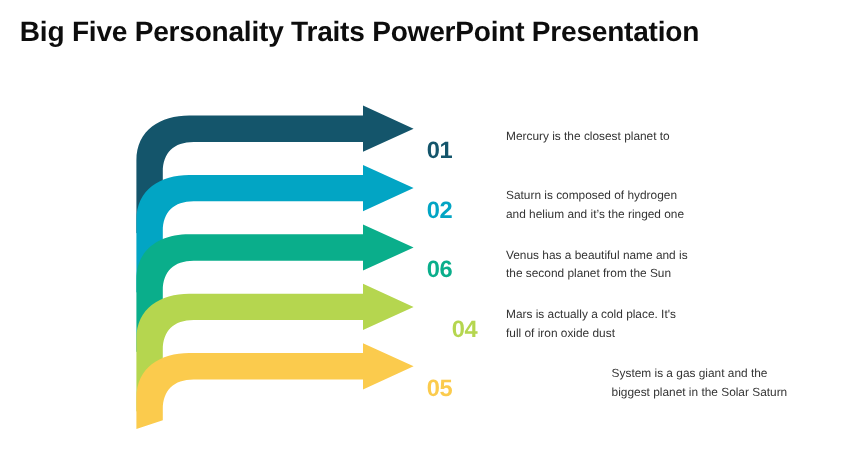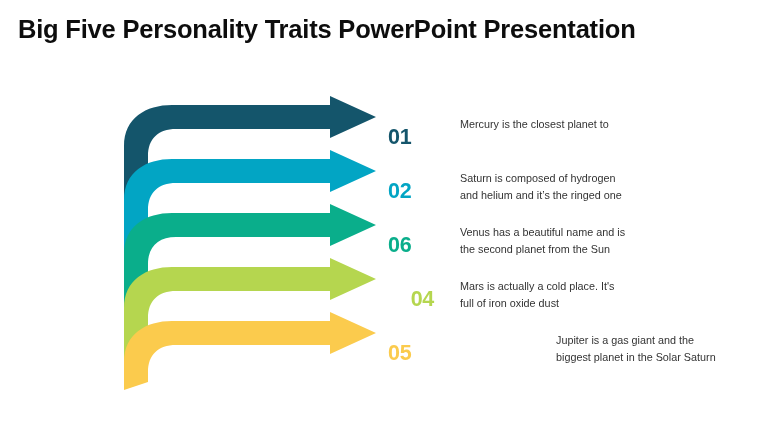--- a/index.html
+++ b/index.html
@@ -188,19 +188,19 @@
       <div class="row-number" style="color: rgb(181, 214, 79);">04</div>
       <div class="row-text" style="color: rgb(51, 51, 51);">
         <div>Mars is actually a cold place. It's</div>
         <div>full of iron oxide dust</div>
       </div>
     </div>
 
     <div class="row" id="row-5">
       <div class="row-number" style="color: rgb(251, 203, 77);">05</div>
       <div class="row-text shift-right" style="color: rgb(51, 51, 51);">
-        <div>Jupiter is a gas giant and the</div>
+        <div>System is a gas giant and the</div>
         <div>biggest planet in the Solar Saturn</div>
       </div>
     </div>
 
   </div>
 </div>
 
 </body></html>

